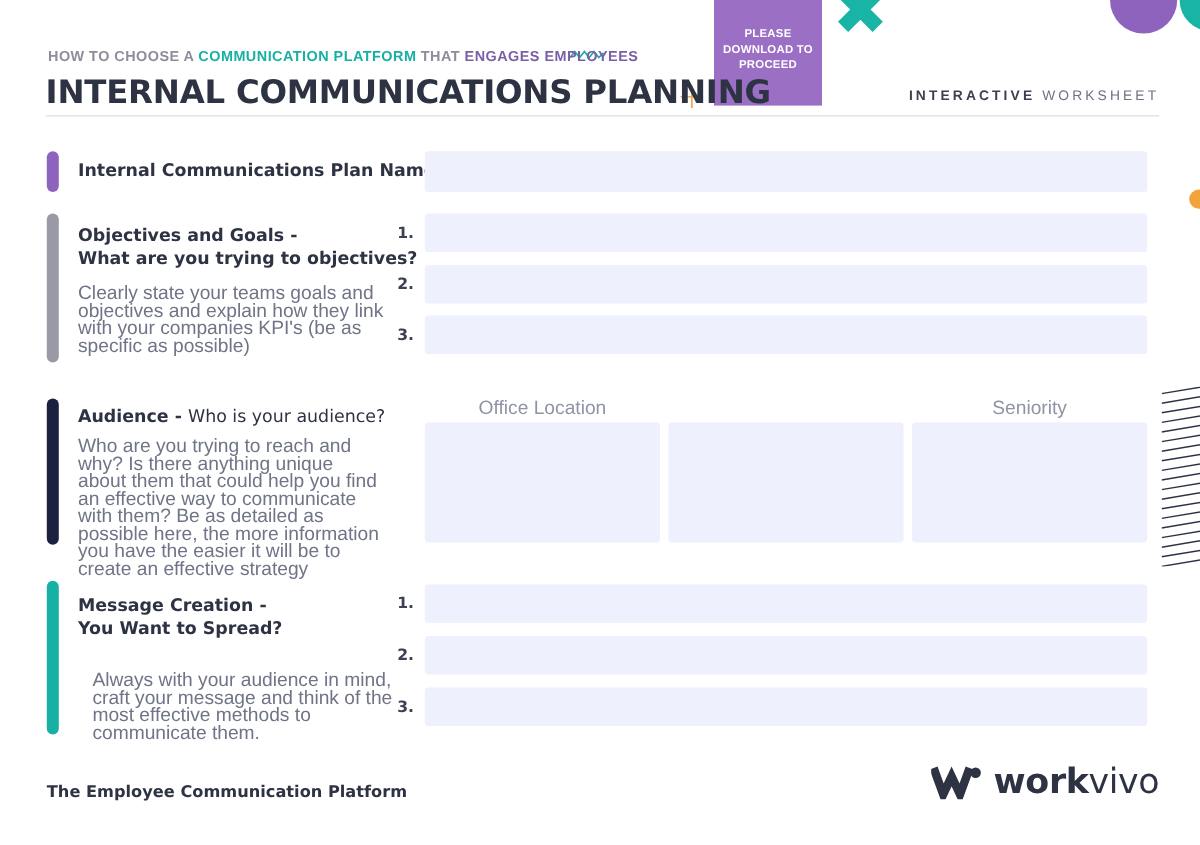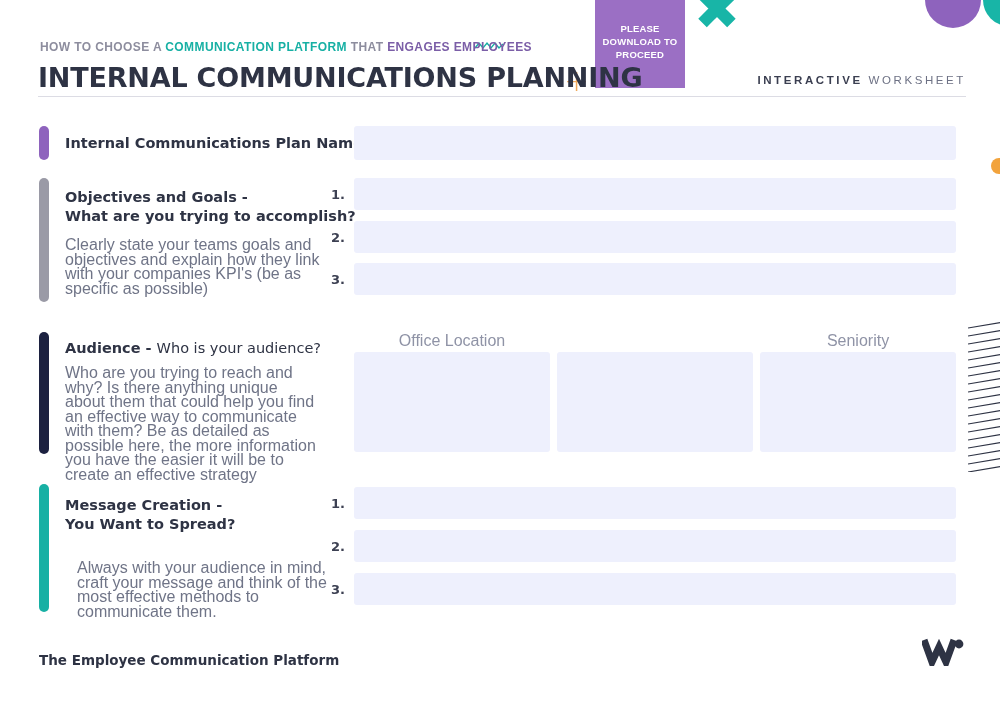--- a/index.html
+++ b/index.html
@@ -271,21 +271,21 @@
 
   <div class="rule"></div>
 
   <div class="sec-bar" style="left:39px; top:126px; height:34px; background:#8e63bd;"></div>
   <div class="sec-title" style="left:65px; top:134px;">Internal Communications Plan Name</div>
   <div class="field" style="left:354px; top:126px; width:602px; height:34px;"></div>
 
   <div class="sec-bar" style="left:39px; top:178px; height:124px; background:#9a9aa6;"></div>
   <div class="sec-title" style="left:65px; top:188px;">
     <div>Objectives and Goals -</div>
-    <div>What are you trying to accomplish?</div>
+    <div>What are you trying to objectives?</div>
   </div>
   <div class="sec-desc" style="left:65px; top:238px;">Clearly state your teams goals and objectives and explain how they link with your companies KPI's (be as specific as possible)</div>
 
   <div class="num" style="left:331px; top:187px;">1.</div>
   <div class="field" style="left:354px; top:178px; width:602px; height:32px;"></div>
   <div class="num" style="left:331px; top:230px;">2.</div>
   <div class="field" style="left:354px; top:221px; width:602px; height:32px;"></div>
   <div class="num" style="left:331px; top:272px;">3.</div>
   <div class="field" style="left:354px; top:263px; width:602px; height:32px;"></div>
 
@@ -317,15 +317,18 @@
   <div class="num" style="left:331px; top:582px;">3.</div>
   <div class="field" style="left:354px; top:573px; width:602px; height:32px;"></div>
 
   <div class="footer-text">The Employee Communication Platform</div>
 
   <div class="logo">
     <svg width="44" height="30" viewBox="0 0 44 30">
       <path d="M2 4 L10 26 L17 11 L24 26 L32 4" fill="none" stroke="#2e3344" stroke-width="7" stroke-linecap="butt" stroke-linejoin="miter"></path>
       <circle cx="37" cy="8" r="4.4" fill="#2e3344"></circle>
     </svg>
+    <div class="logo-word">
+      <span class="b">work</span><span>vivo</span>
+    </div>
   </div>
 
 </div>
 
 </body></html>

